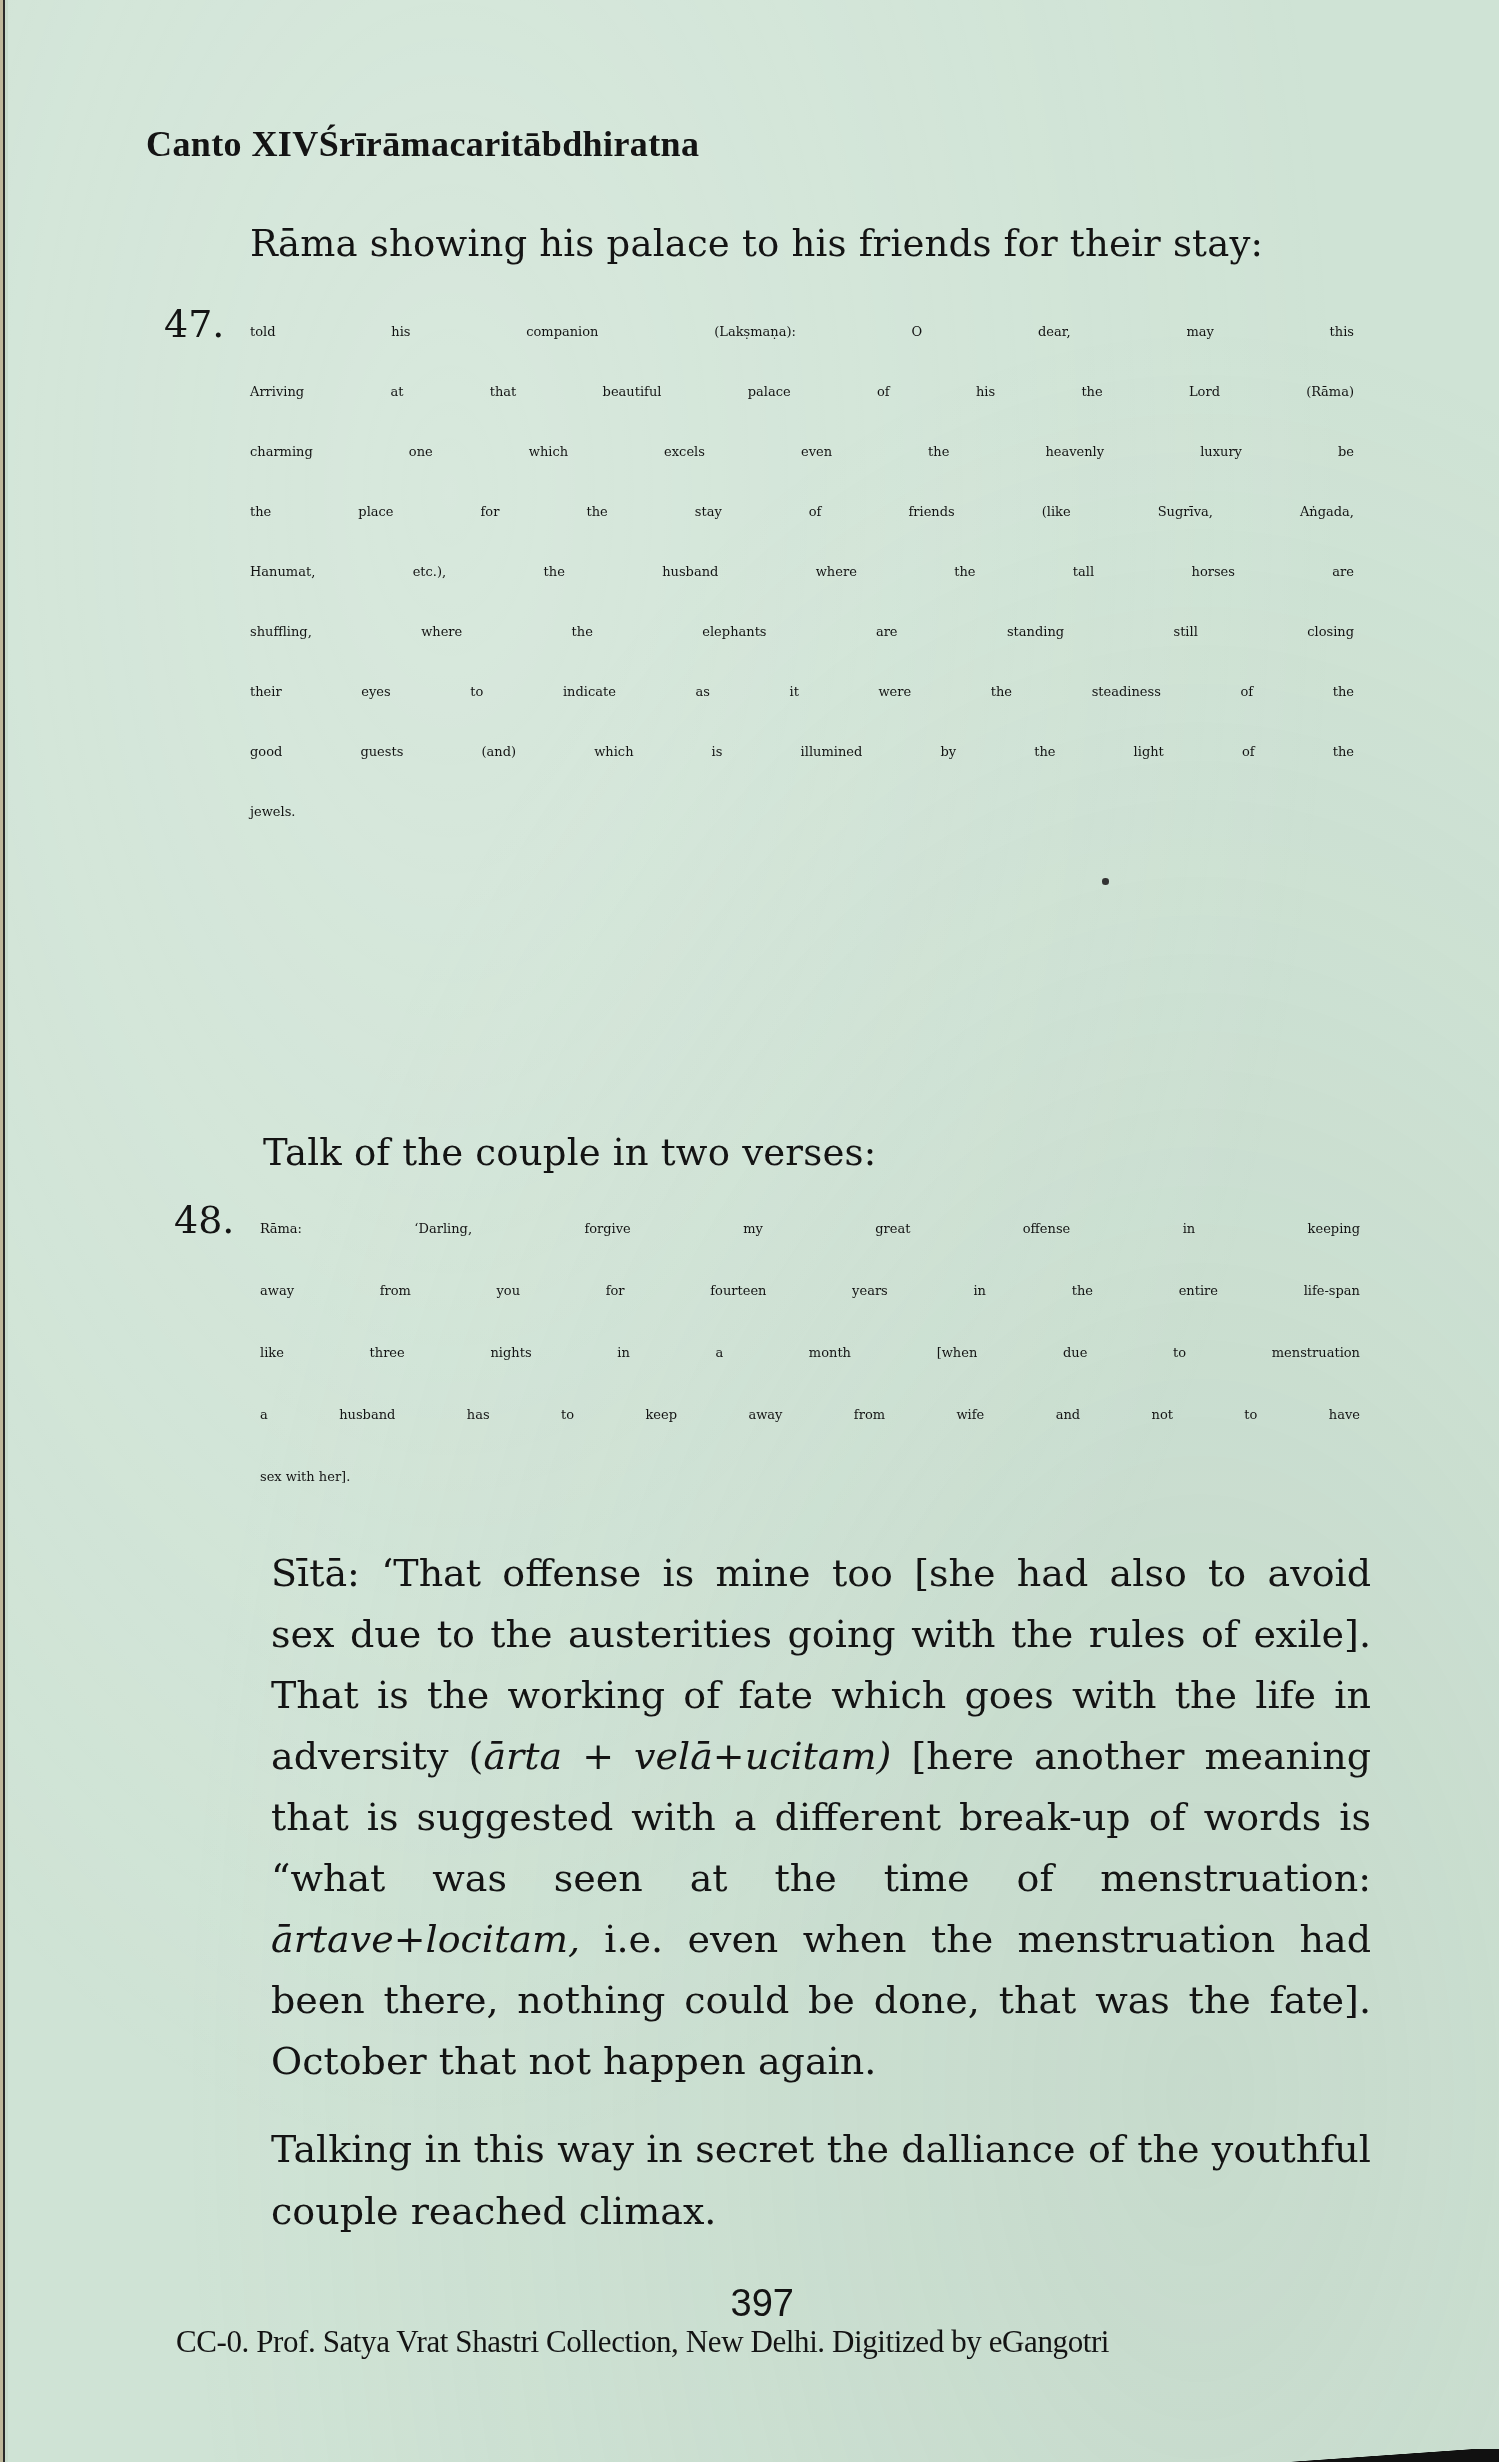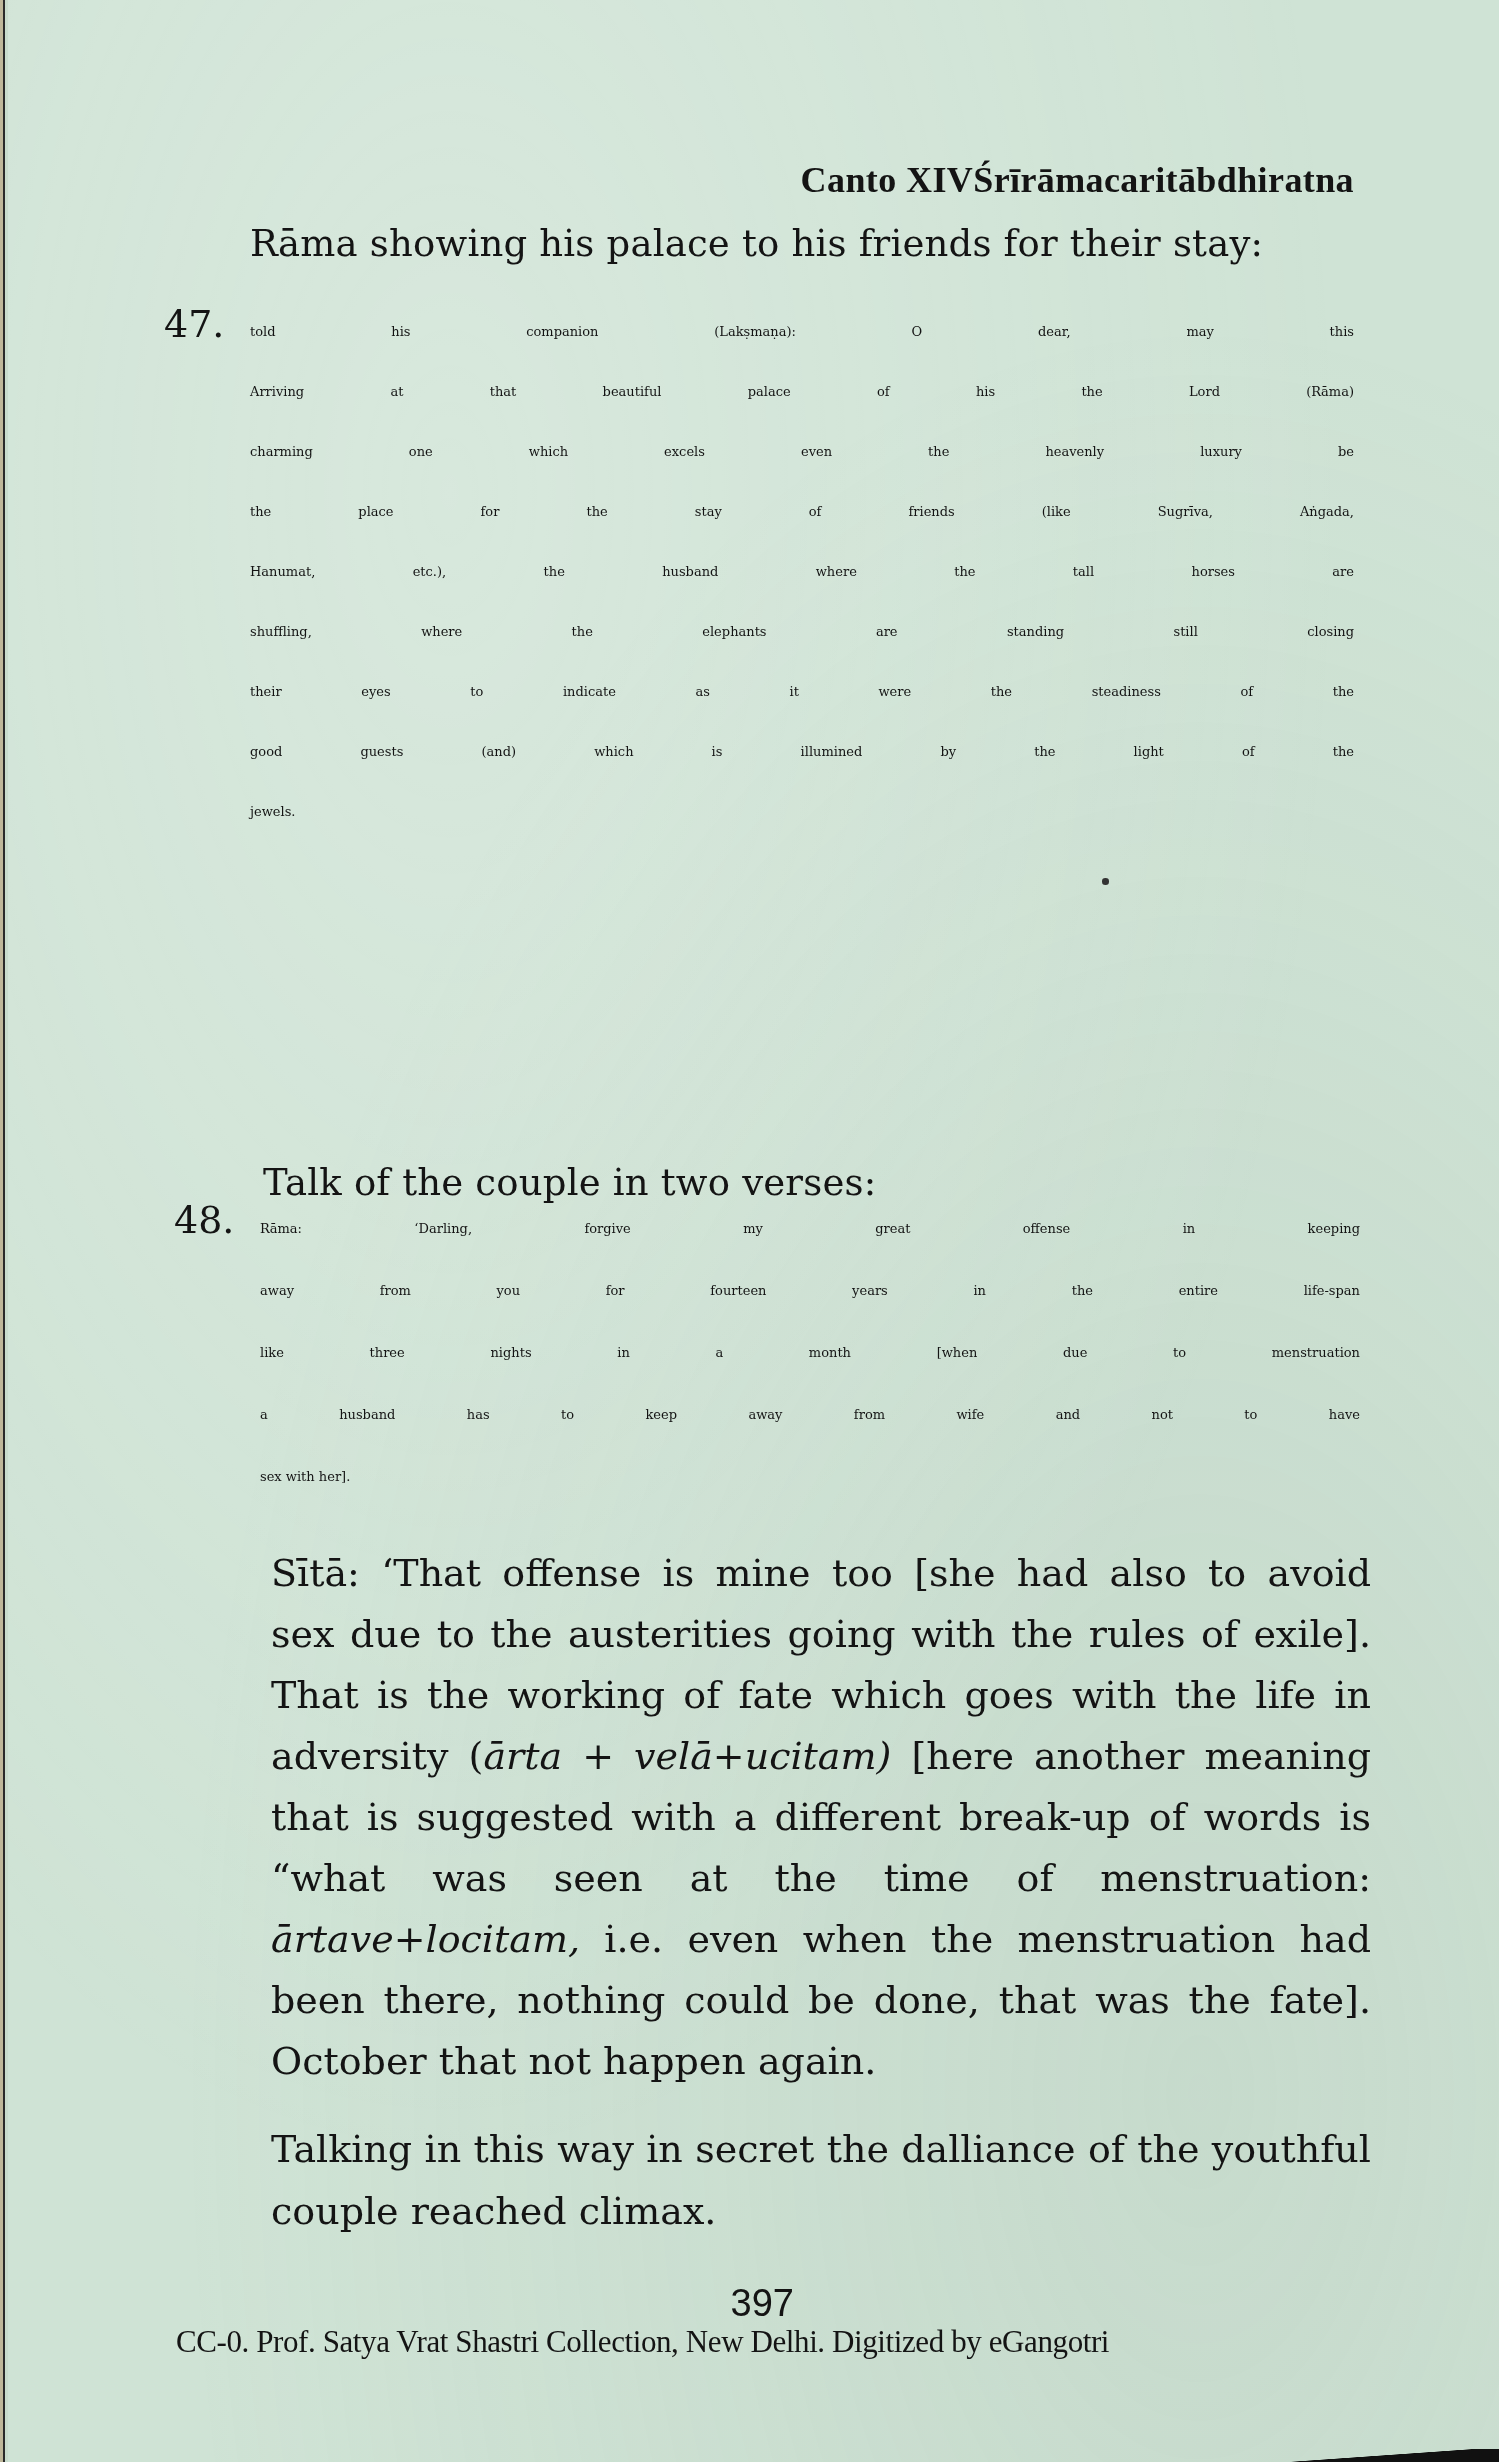--- a/index.html
+++ b/index.html
@@ -29,37 +29,36 @@
       right: 0; bottom: 0;
       width: 246px; height: 13px;
       background: linear-gradient(176deg, rgba(0,0,0,0) 50%, #111 52%);
     }
     .running-head {
       position: absolute;
       top: 123px;
       left: 146px;
       width: 1208px;
       display: flex;
-      justify-content: flex-end;
+      justify-content: flex-start;
       align-items: baseline;
       font-family: "Liberation Serif", serif;
       font-weight: bold;
       font-size: 36px;
       letter-spacing: 0.4px;
-      margin-top: 36px;
     }
     .section-heading {
       position: absolute;
       font-family: "DejaVu Serif", serif;
       font-size: 37px;
       white-space: nowrap;
       letter-spacing: 0.2px;
     }
     #heading-1 { top: 222px; left: 250px; }
-    #heading-2 { top: 1161px; left: 263px; }
+    #heading-2 { top: 1131px; left: 263px; }
 
     .verse {
       position: absolute;
       display: flex;
       align-items: flex-start;
     }
     .verse-number {
       font-family: "DejaVu Serif", serif;
       font-size: 38px;
       font-weight: normal;

